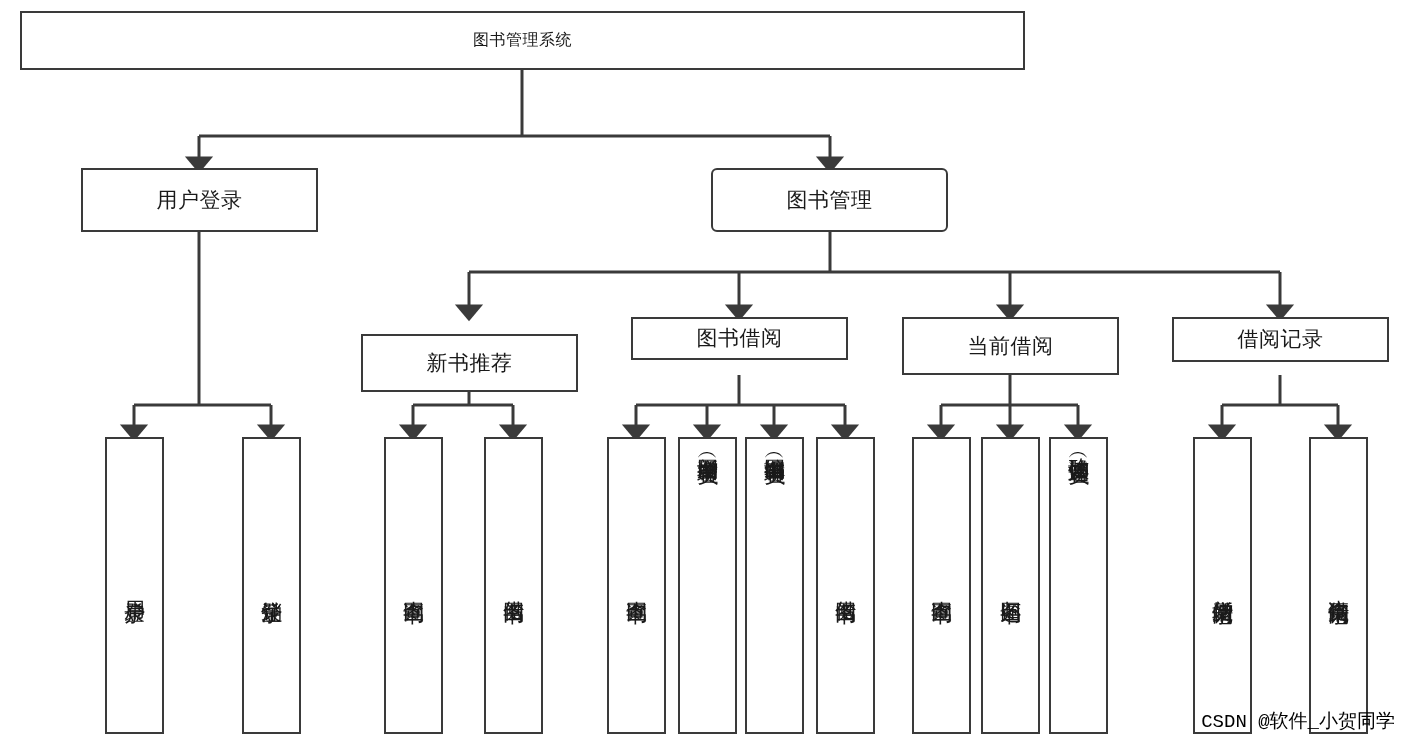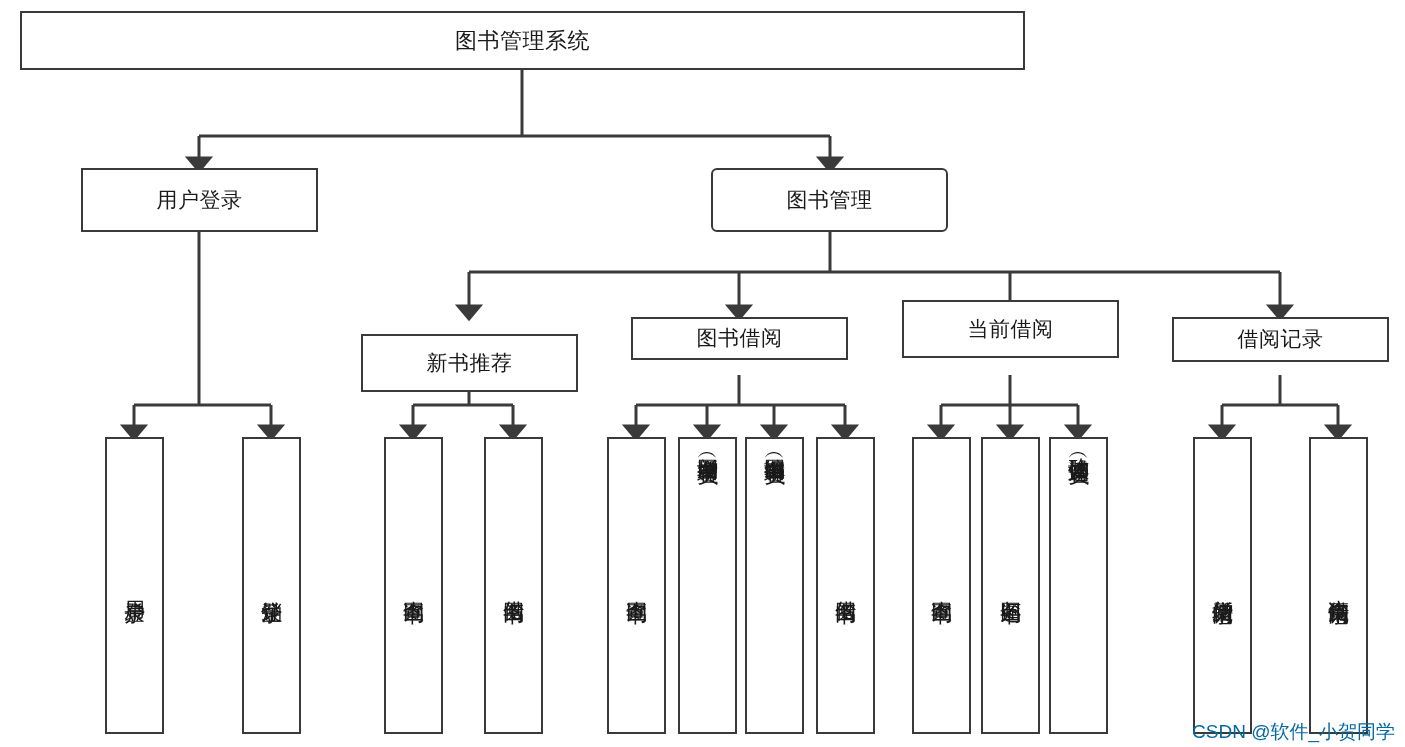--- a/index.html
+++ b/index.html
@@ -43,21 +43,21 @@
     line-height: 1.18;
     color: #1a1a1a;
   }
   
   .node.horiz .node-label {
     font-size: 21px;
     letter-spacing: 0.5px;
     white-space: nowrap;
   }
   .node.root .node-label {
-    font-size: 22px;
+    font-size: 16px;
   }
   
   .node.vert {
     align-items: flex-start;
     padding-top: 0;
   }
   .node.vert .node-label {
     writing-mode: vertical-rl;
     text-orientation: upright;
     font-size: 21px;
@@ -68,26 +68,26 @@
     white-space: nowrap;
   }
   .node.vert.mid .node-label {
     margin-top: auto;
     margin-bottom: auto;
     padding-top: 0;
   }
   .watermark {
     position: absolute;
     right: 10px;
-    bottom: 2px;
+    bottom: 13px;
     font-size: 19px;
-    color: #0369a1;
+    color: #000000;
     white-space: nowrap;
     z-index: 5;
-    font-family: Liberation Sans, sans-serif;
+    font-family: Liberation Mono, monospace;
   }
 </style>
 </head>
 <body>
 
 <div id="canvas">
 
   <svg id="wires" viewBox="0 0 1405 747" xmlns="http://www.w3.org/2000/svg">
     <defs>
       <marker id="arrow" markerWidth="10" markerHeight="12" refX="1.2" refY="5" orient="auto" markerUnits="strokeWidth">
@@ -148,21 +148,21 @@
   <div class="node horiz" style="left:711px; top:168px; width:237px; height:64px;border-radius:6px;">
     <span class="node-label">图书管理</span>
   </div>
 
   <div class="node horiz" style="left:361px; top:334px; width:217px; height:58px;">
     <span class="node-label">新书推荐</span>
   </div>
   <div class="node horiz" style="left:631px; top:317px; width:217px; height:43px;">
     <span class="node-label">图书借阅</span>
   </div>
-  <div class="node horiz" style="left:902px; top:300px; width:217px; height:58px;">
+  <div class="node horiz" style="left:902px; top:317px; width:217px; height:58px;">
     <span class="node-label">当前借阅</span>
   </div>
   <div class="node horiz" style="left:1172px; top:317px; width:217px; height:45px;">
     <span class="node-label">借阅记录</span>
   </div>
 
   <div class="node vert mid" style="left:105px; top:437px; width:59px; height:297px;">
     <span class="node-label">用户登录</span>
   </div>
   <div class="node vert mid" style="left:242px; top:437px; width:59px; height:297px;">

